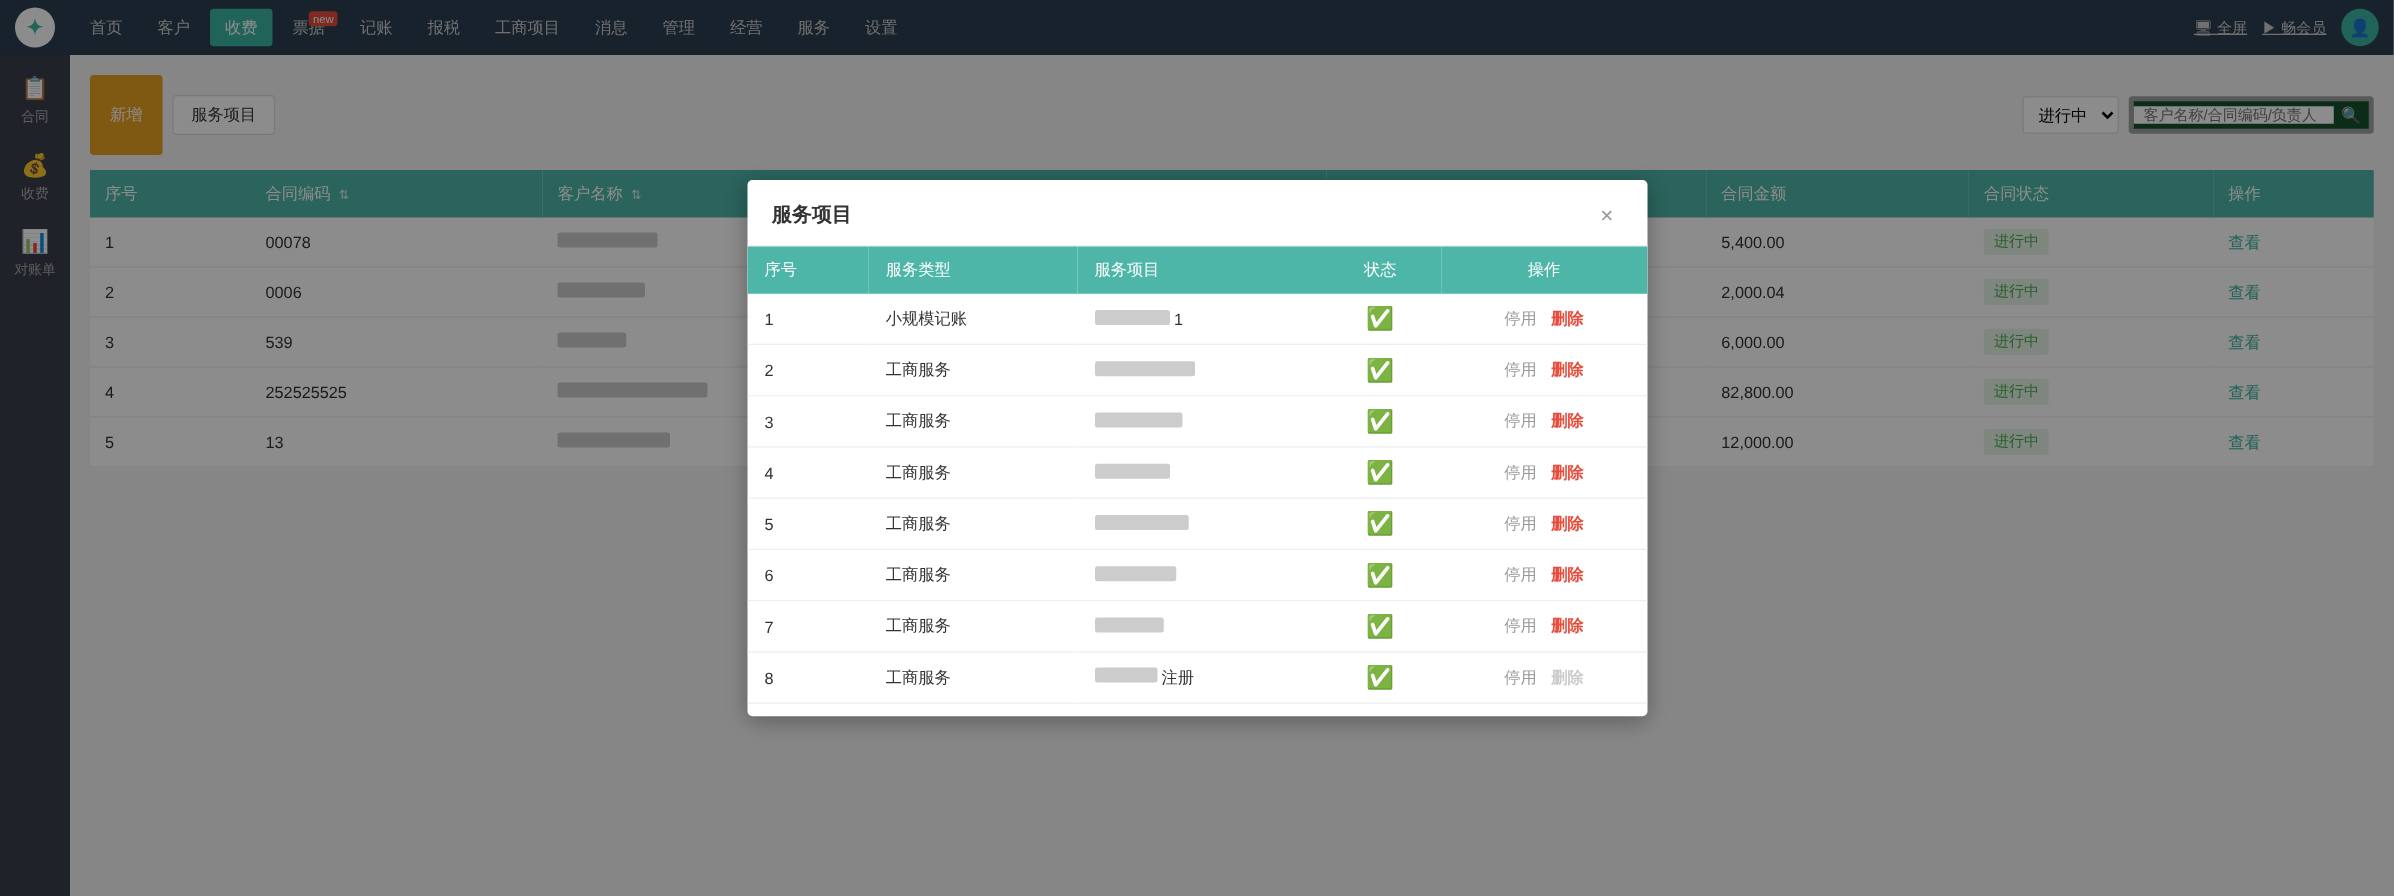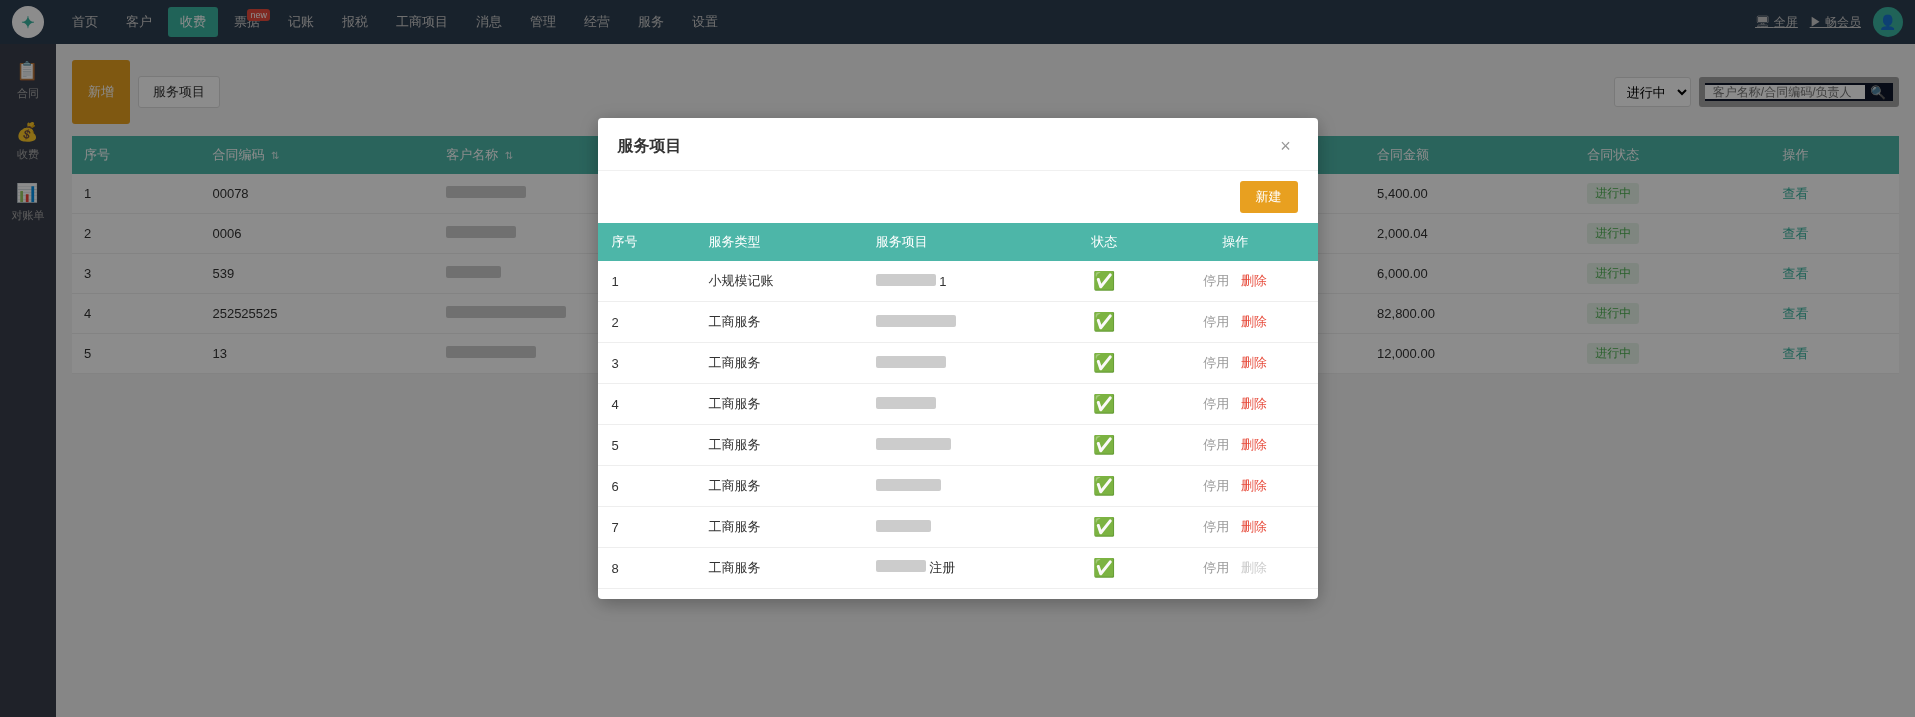--- a/index.html
+++ b/index.html
@@ -102,22 +102,22 @@
       border: 1px solid #ddd; padding: 6px 14px;
       border-radius: 3px; cursor: pointer; font-size: 13px;
     }
     .toolbar-right { margin-left: auto; display: flex; align-items: center; gap: 8px; }
     .status-select {
       height: 30px; border: 1px solid #ddd; border-radius: 3px;
       padding: 0 8px; font-size: 13px; background: #fff;
     }
     .search-box {
       display: flex; align-items: center;
-      border: 6px solid #a3a3a3; border-radius: 3px;
-      background: #0f172a; height: 30px;
+      border: 4px solid #a3a3a3; border-radius: 3px;
+      background: #14532d; height: 30px;
     }
     .search-box input {
       border: none; outline: none; padding: 0 8px; font-size: 12px; width: 160px;
     }
     .search-box .search-icon { padding: 0 6px; color: #999; }
 
     
     .data-table { width: 100%; border-collapse: collapse; background: #fff; }
     .data-table thead tr { background: #4db6a8; color: #fff; }
     .data-table thead th { padding: 10px 12px; font-weight: normal; font-size: 13px; text-align: left; }
@@ -178,21 +178,21 @@
     .modal-body { flex: 1; overflow: hidden; display: flex; flex-direction: column; }
     .modal-table-wrap { flex: 1; overflow-y: auto; padding: 0 0 10px; }
     .modal-table { width: 100%; border-collapse: collapse; }
     .modal-table thead tr { background: #4db6a8; color: #fff; }
     .modal-table thead th { padding: 10px 14px; font-weight: normal; font-size: 13px; text-align: left; }
     .modal-table thead th.center { text-align: center; }
     .modal-table tbody tr { border-bottom: 1px solid #eee; }
     .modal-table tbody td { padding: 9px 14px; font-size: 13px; color: #333; }
     .modal-table tbody td.center { text-align: center; }
     .check-icon { color: #3bb5a0; font-size: 18px; }
-    .modal-link-del { color: #e74c3c; cursor: pointer; }
+    .modal-link-del { color: #e74c3c; cursor: pointer; font-weight: bold; }
     .modal-link-dis { color: #999; cursor: pointer; margin-right: 8px; }
   </style>
 </head>
 <body>
 
 <nav class="top-nav">
   <div class="top-nav-logo">
     <span>✦</span>
   </div>
   <div class="nav-items">
@@ -335,23 +335,20 @@
 
   </main>
 </div>
 
 <div class="overlay">
   <div class="modal">
     <div class="modal-header">
       <span class="modal-title">服务项目</span>
       <button class="modal-close">×</button>
     </div>
-    <div class="modal-toolbar">
-      <button class="btn-modal-new">新建</button>
-    </div>
     <div class="modal-body">
       <div class="modal-table-wrap">
         <table class="modal-table">
           <thead>
             <tr>
               <th>序号</th>
               <th>服务类型</th>
               <th>服务项目</th>
               <th class="center">状态</th>
               <th class="center">操作</th>

